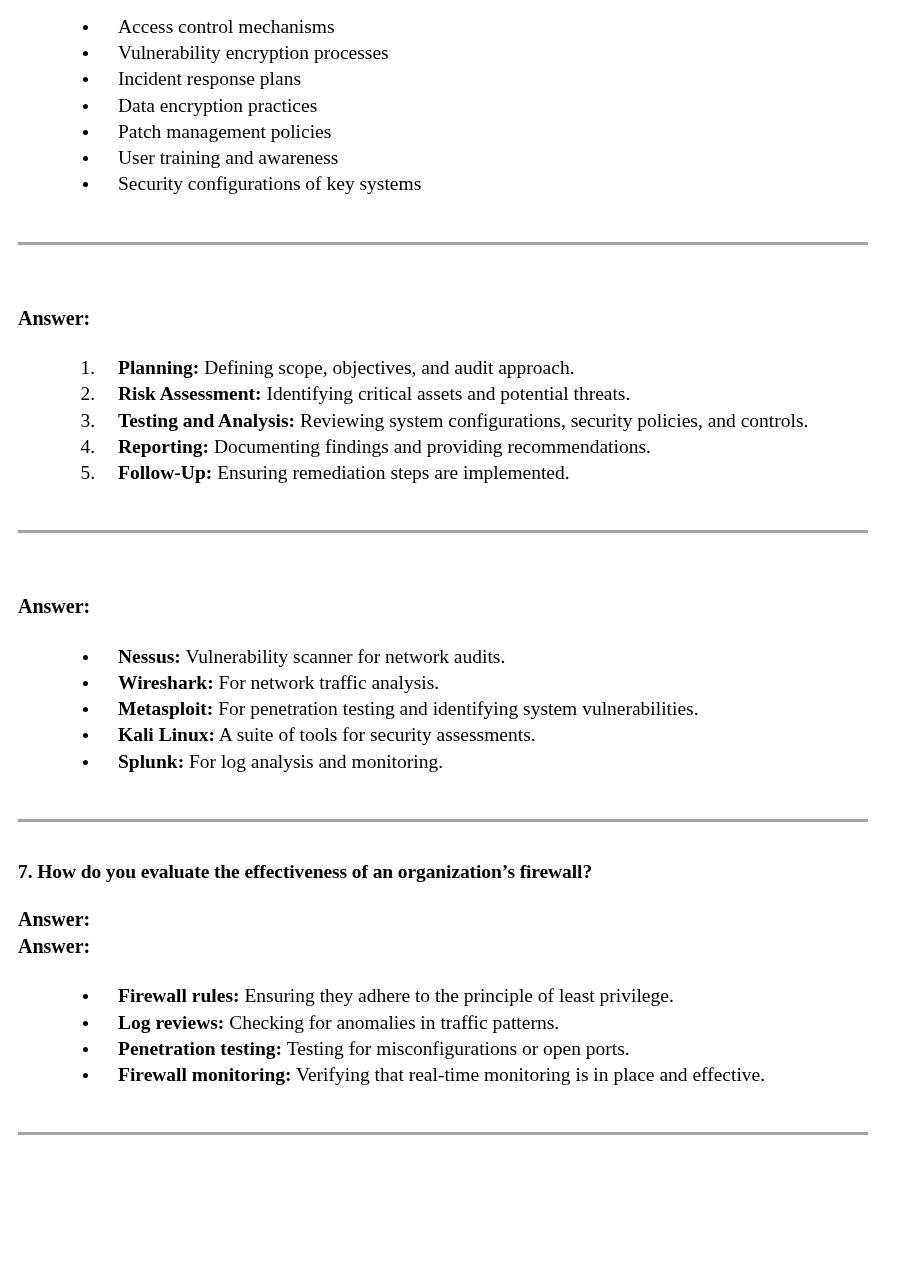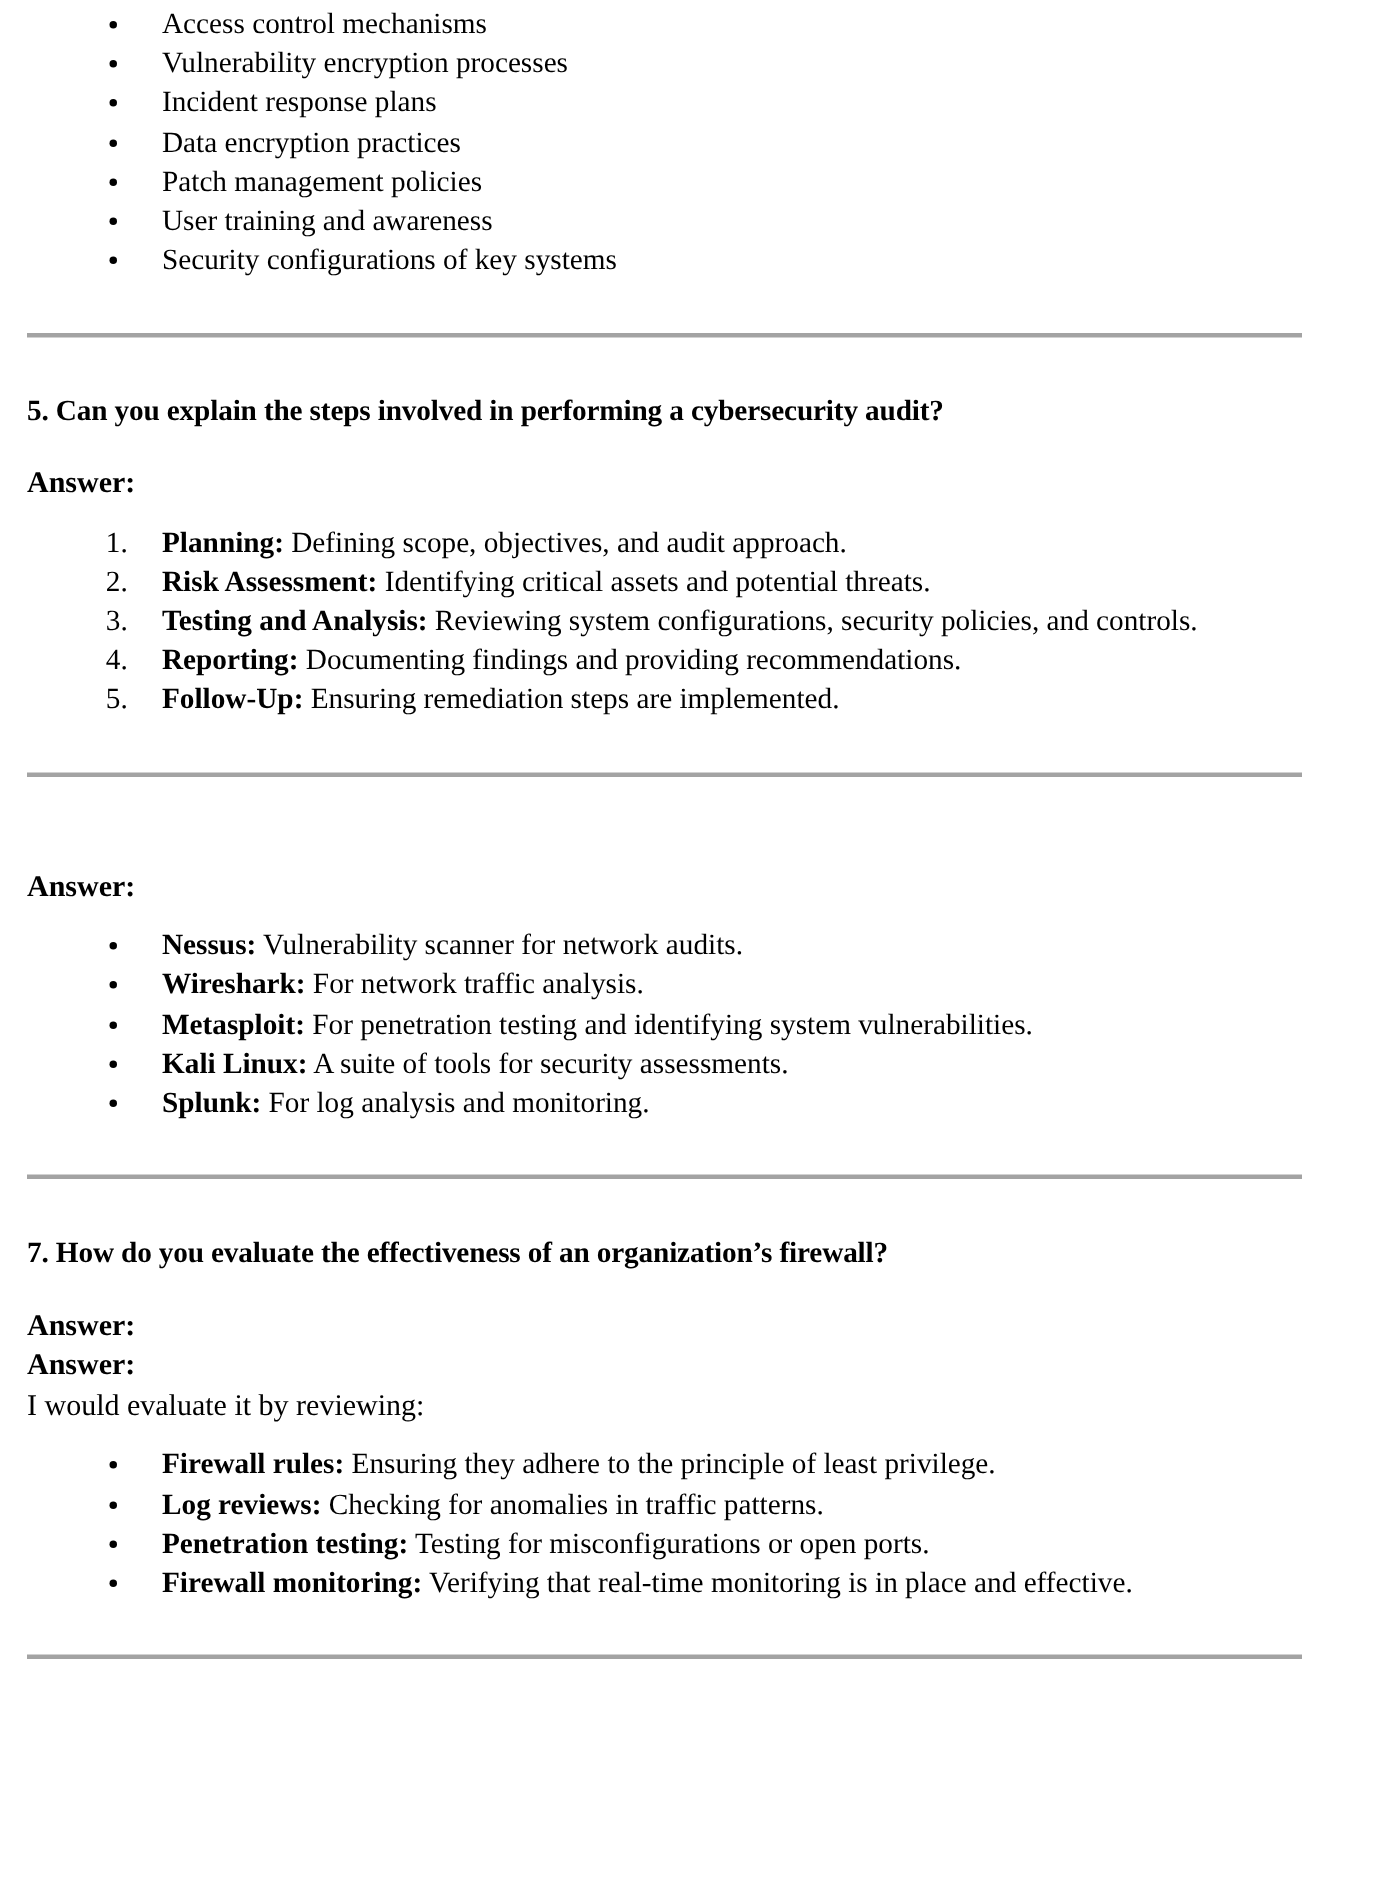--- a/index.html
+++ b/index.html
@@ -46,21 +46,21 @@
     font-size: 20px;
     line-height: 1.33;
     margin: 0;
   }
   .body-line.bold {
     font-weight: bold;
   }
 
   
   ul.doclist, ol.doclist {
-    margin: 4px;
+    margin: 14px;
     padding: 0 0 0 68px;
     font-size: 19.5px;
     line-height: 1.345;
   }
   ul.doclist {
     list-style-type: disc;
   }
   ol.doclist {
     list-style-type: decimal;
   }
@@ -102,21 +102,20 @@
     <li><span>Data encryption practices</span></li>
     <li><span>Patch management policies</span></li>
     <li><span>User training and awareness</span></li>
     <li><span>Security configurations of key systems</span></li>
   </ul>
 
   <div class="gap-lg"></div>
   <hr class="rule">
   <div class="gap-xl"></div>
 
-  <h2 class="qheading">5. Can you explain the steps involved in performing a cybersecurity audit?</h2>
   <div class="gap-md"></div>
   <p class="body-line bold">Answer:</p>
   <div class="gap-sm"></div>
   <ol class="doclist">
     <li><span class="lead">Planning:</span> <span>Defining scope, objectives, and audit approach.</span></li>
     <li><span class="lead">Risk Assessment:</span> <span>Identifying critical assets and potential threats.</span></li>
     <li><span class="lead">Testing and Analysis:</span> <span>Reviewing system configurations, security policies, and controls.</span></li>
     <li><span class="lead">Reporting:</span> <span>Documenting findings and providing recommendations.</span></li>
     <li><span class="lead">Follow-Up:</span> <span>Ensuring remediation steps are implemented.</span></li>
   </ol>
@@ -137,21 +136,20 @@
   </ul>
 
   <div class="gap-lg"></div>
   <hr class="rule">
   <div class="gap-xl"></div>
 
   <h2 class="qheading">7. How do you evaluate the effectiveness of an organization’s firewall?</h2>
   <div class="gap-md"></div>
   <p class="body-line bold">Answer:</p>
   <p class="body-line bold">Answer:</p>
-  <p class="body-line">I would evaluate it by reviewing:</p>
   <div class="gap-sm"></div>
   <ul class="doclist">
     <li><span class="lead">Firewall rules:</span> <span>Ensuring they adhere to the principle of least privilege.</span></li>
     <li><span class="lead">Log reviews:</span> <span>Checking for anomalies in traffic patterns.</span></li>
     <li><span class="lead">Penetration testing:</span> <span>Testing for misconfigurations or open ports.</span></li>
     <li><span class="lead">Firewall monitoring:</span> <span>Verifying that real-time monitoring is in place and effective.</span></li>
   </ul>
 
   <div class="gap-lg"></div>
   <hr class="rule">

